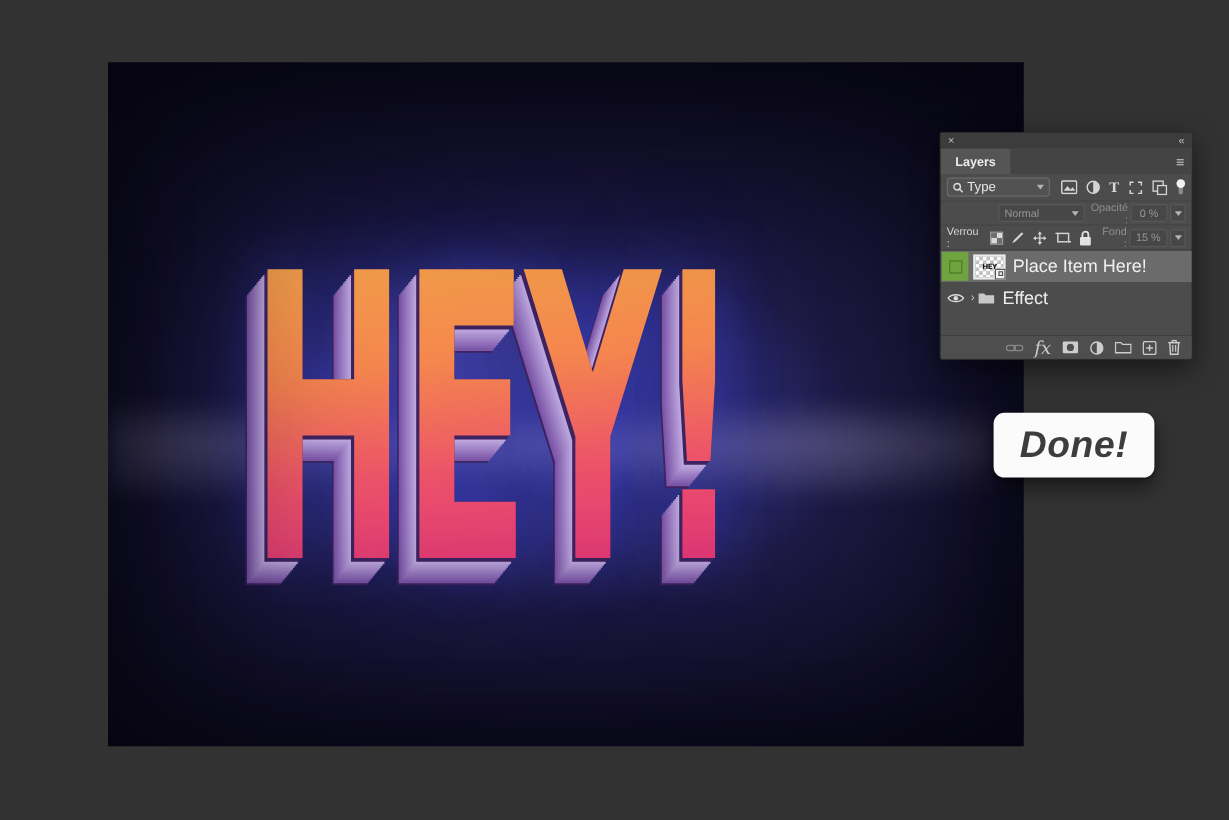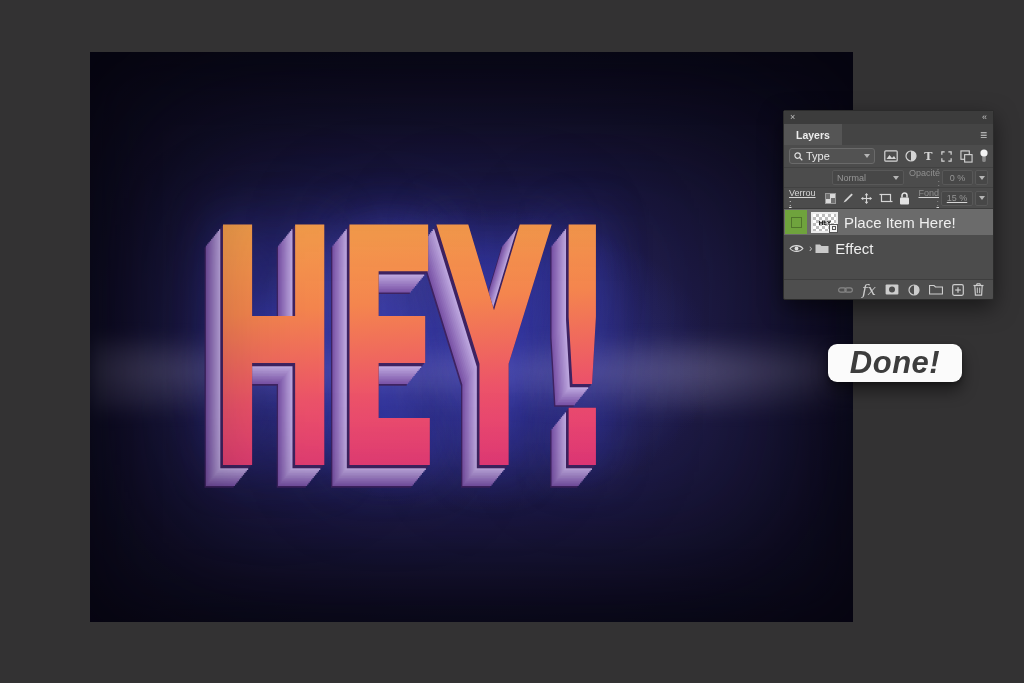--- a/index.html
+++ b/index.html
@@ -47,21 +47,21 @@
 
   .blend-row { height:20px; gap:3px; border-top:1px solid rgba(0,0,0,0.12);padding-left:48px; }
   .dd { height:15px; background:#474747; border:1px solid #585858; border-radius:2px;
     display:flex; align-items:center; padding:0 4px; color:#969696; }
   .dd-blend { width:106px; justify-content:space-between; }
   .dim { color:#8F8F8F; }
   .val { width:33px; justify-content:center; }
   .chevbox { width:13px; justify-content:center; }
   .rgrp { margin-left:auto; display:flex; align-items:center; gap:2px;text-align:right; }
 
-  .lock-row { height:21px; gap:5px; border-top:1px solid rgba(0,0,0,0.12);text-decoration:underline; }
+  .lock-row { height:21px; gap:5px; border-top:1px solid rgba(0,0,0,0.12); }
   .lock-icons { display:flex; align-items:center; gap:6px; }
   .checker { width:11px; height:11px; border:1px solid #9A9A9A;
     background:conic-gradient(#D9D9D9 0 25%, #6F6F6F 0 50%, #D9D9D9 0 75%, #6F6F6F 0); }
 
   .layer-list { border-top:1px solid rgba(0,0,0,0.2); }
   .layer-row { height:26px; display:flex; align-items:center; padding-right:13px; }
   .layer-row.selected { background:#6B6B6B; }
   .eye-col { width:24px; height:100%; display:flex; align-items:center; justify-content:center; flex:none; }
   .swatch { width:22px; height:24px; display:flex; align-items:center; justify-content:center; }
   .swatch-inner { width:11px; height:11px; border:1px solid rgba(0,0,0,0.28); }
@@ -79,21 +79,21 @@
   .lname { margin-left:6px; font-size:15px; color:#EFEFEF; }
   .disc { color:#C0C0C0; font-size:10px; margin:0 3px 0 1px; }
   .spacer { flex:1; }
 
   .panel-footer { height:20px; background:#4E4E4E; border-top:1px solid #3E3E3E; border-radius:0 0 2px 2px;
     display:flex; align-items:center; justify-content:flex-end; gap:9px; padding:0 9px; }
   .fx { font-style:italic; font-size:15px; color:#CDCDCD; font-family:"DejaVu Serif",serif; }
   .dimicon { opacity:0.45; }
 
   
-  .done { position:absolute; left:828px; top:344px; width:134px; height:38px; border-radius:9px;
+  .done { position:absolute; left:828px; top:344px; width:134px; height:54px; border-radius:9px;
     box-shadow:0 9px 16px rgba(0,0,0,0.45), 0 2px 4px rgba(0,0,0,0.3);
     display:flex; align-items:center; justify-content:center; }
   .done span { font-weight:bold; font-style:italic; font-size:31px; letter-spacing:0.5px; }
 
   svg { display:block; }
 </style>
 </head>
 <body style="background: rgb(51, 50, 51);">
 
 <div class="canvas" style="background: radial-gradient(78% 66% at 49% 55%, rgb(43, 40, 89) 0%, rgb(30, 27, 69) 42%, rgb(19, 17, 44) 72%, rgb(11, 10, 28) 100%);">

